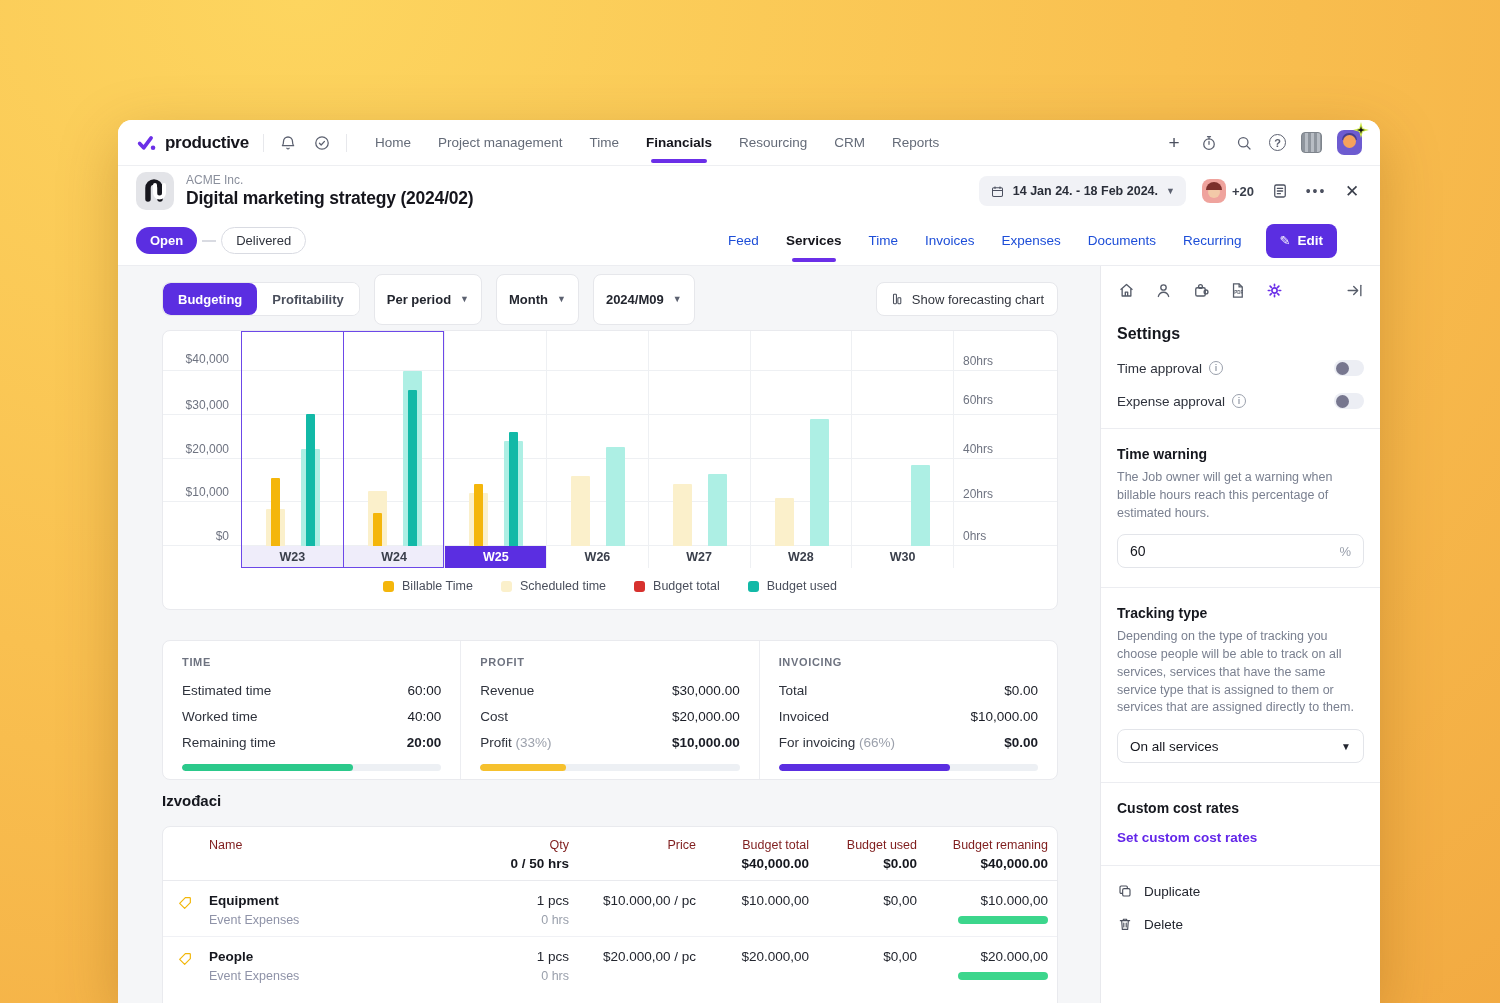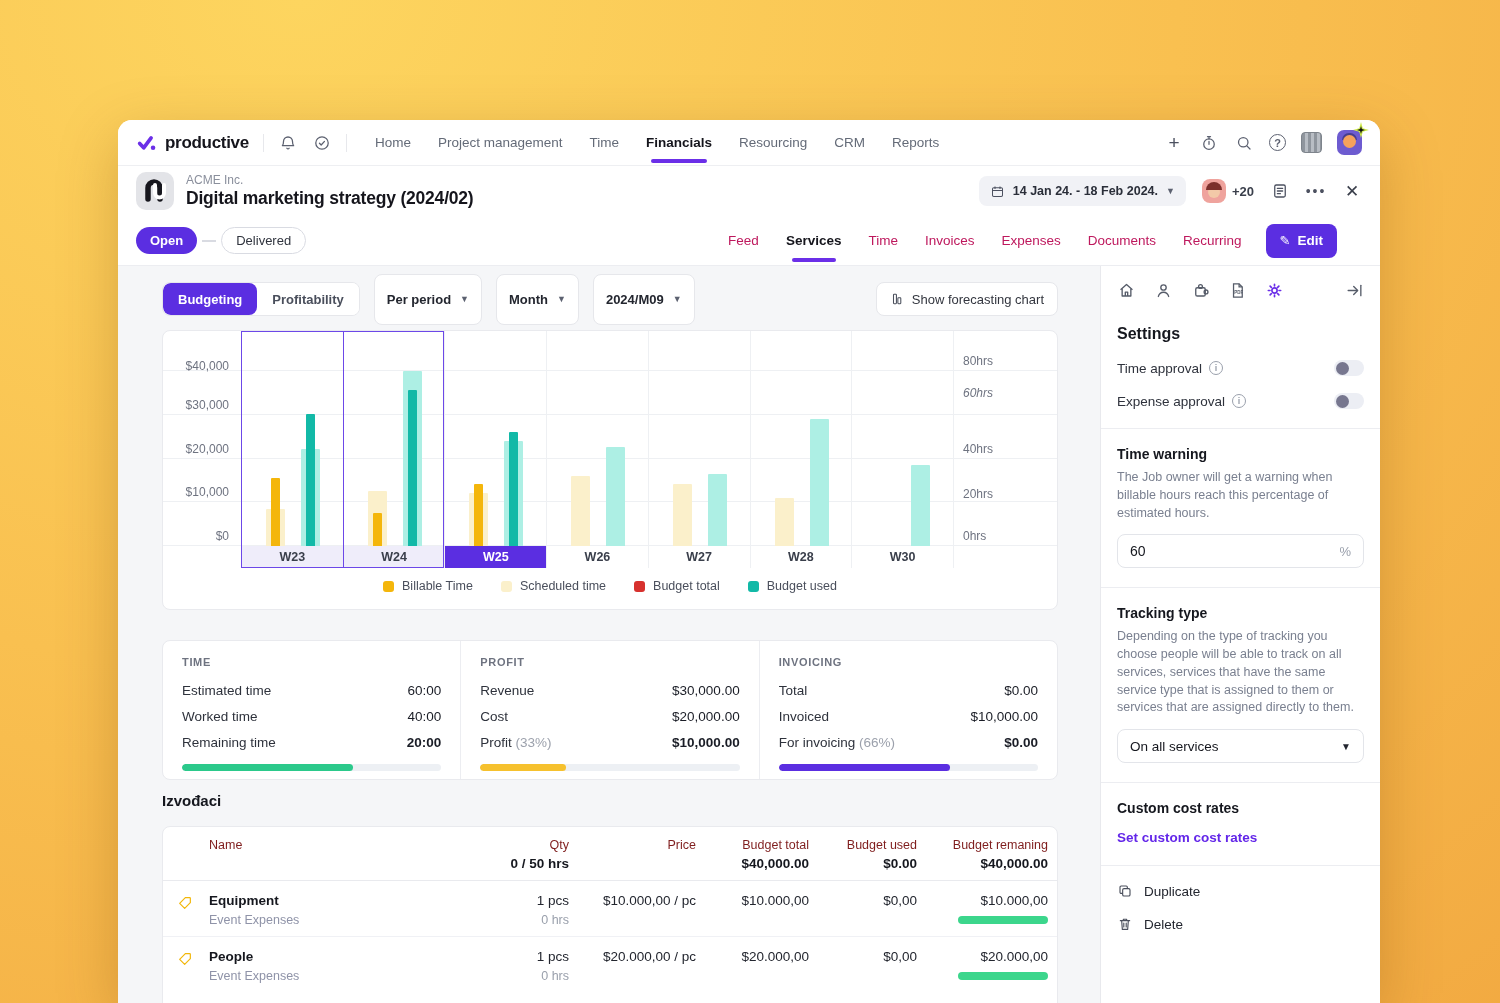--- a/index.html
+++ b/index.html
@@ -61,21 +61,21 @@
   .ph-icon svg { width:18px; height:18px; }
   .dots { font-size:14px; letter-spacing:2px; color:#4c5160; line-height:1; }
   .close-x { font-size:17px; color:#3a3f4b; }
   
   .status-row { position:relative; height:50px; display:flex; align-items:center; padding:0 43px 0 18px; background:#fff; border-bottom:1px solid #ecedf1; }
   .pill { height:27px; display:flex; align-items:center; padding:0 14px; border-radius:14px; font-size:13px; font-weight:600; cursor:pointer; }
   .pill.open { background:#5b2ee1; color:#fff; }
   .pill.secondary { background:#fff; border:1px solid #d9dbe2; color:#30343e; font-weight:500; }
   .pill-connector { width:14px; height:2px; background:#d9dbe2; margin:0 5px; }
   .project-tabs { margin-left:auto; display:flex; align-items:center; gap:27px; height:50px; }
-  .tab { font-size:13.5px; color:#be185d; position:relative; height:50px; display:flex; align-items:center; cursor:pointer; }
+  .tab { font-size:13.5px; color:#1d4ed8; position:relative; height:50px; display:flex; align-items:center; cursor:pointer; }
   .tab.active { color:#15151c; font-weight:700; }
   .tab.active::after { content:''; position:absolute; left:50%; transform:translateX(-50%); bottom:4px; width:44px; height:4px; border-radius:4px; background:#6b2fe8; }
   .edit-btn { margin-left:24px; height:34px; display:flex; align-items:center; gap:7px; background:#5b2ee1; color:#fff; border:none; border-radius:8px; padding:0 14px; font-size:13.5px; font-weight:700; cursor:pointer; font-family:inherit; }
   .edit-btn .pencil { font-size:13px; }
   
   .content { position:absolute; left:0; right:0; top:146px; bottom:0; background:#f5f6f8; }
   .content-main { position:absolute; left:0; top:0; bottom:0; width:982px; }
   
   .toolbar { position:absolute; left:44px; right:42px; top:16px; height:34px; display:flex; align-items:center; gap:14px; }
   .seg { display:flex; border:1px solid #e6e7eb; border-radius:8px; overflow:hidden; background:#fff; height:34px; }
@@ -310,23 +310,23 @@
             <div class="ytick" style="top: 198px;">$0</div>
             <div class="htick" style="top: 198px;">0hrs</div>
             <div class="gridline-h" style="top: 170.25px;"></div>
             <div class="ytick" style="top: 154.25px;">$10,000</div>
             <div class="htick" style="top: 156px;">20hrs</div>
             <div class="gridline-h" style="top: 126.5px;"></div>
             <div class="ytick" style="top: 110.5px;">$20,000</div>
             <div class="htick" style="top: 110.5px;">40hrs</div>
             <div class="gridline-h" style="top: 82.75px;"></div>
             <div class="ytick" style="top: 66.75px;">$30,000</div>
-            <div class="htick" style="top: 55px; font-style: italic;">60hrs</div>
+            <div class="htick" style="top: 62px;">60hrs</div>
             <div class="gridline-h" style="top: 39px;"></div>
-            <div class="ytick" style="top: 28px;">$40,000</div>
+            <div class="ytick" style="top: 21px;">$40,000</div>
             <div class="htick" style="top: 23px;">80hrs</div>
             <div class="gridline-v" style="left: 78px; height: 215px;"></div>
             <div class="gridline-v" style="left: 179.7px; height: 215px;"></div>
             <div class="gridline-v" style="left: 281.4px; height: 215px;"></div>
             <div class="gridline-v" style="left: 383.1px; height: 215px;"></div>
             <div class="gridline-v" style="left: 484.8px; height: 215px;"></div>
             <div class="gridline-v" style="left: 586.5px; height: 215px;"></div>
             <div class="gridline-v" style="left: 688.2px; height: 215px;"></div>
             <div class="gridline-v" style="left: 789.9px; height: 215px;"></div>
             <div class="bar" style="left: 103px; width: 19px; top: 178px; height: 37px; background: rgb(251, 240, 203);"></div>

